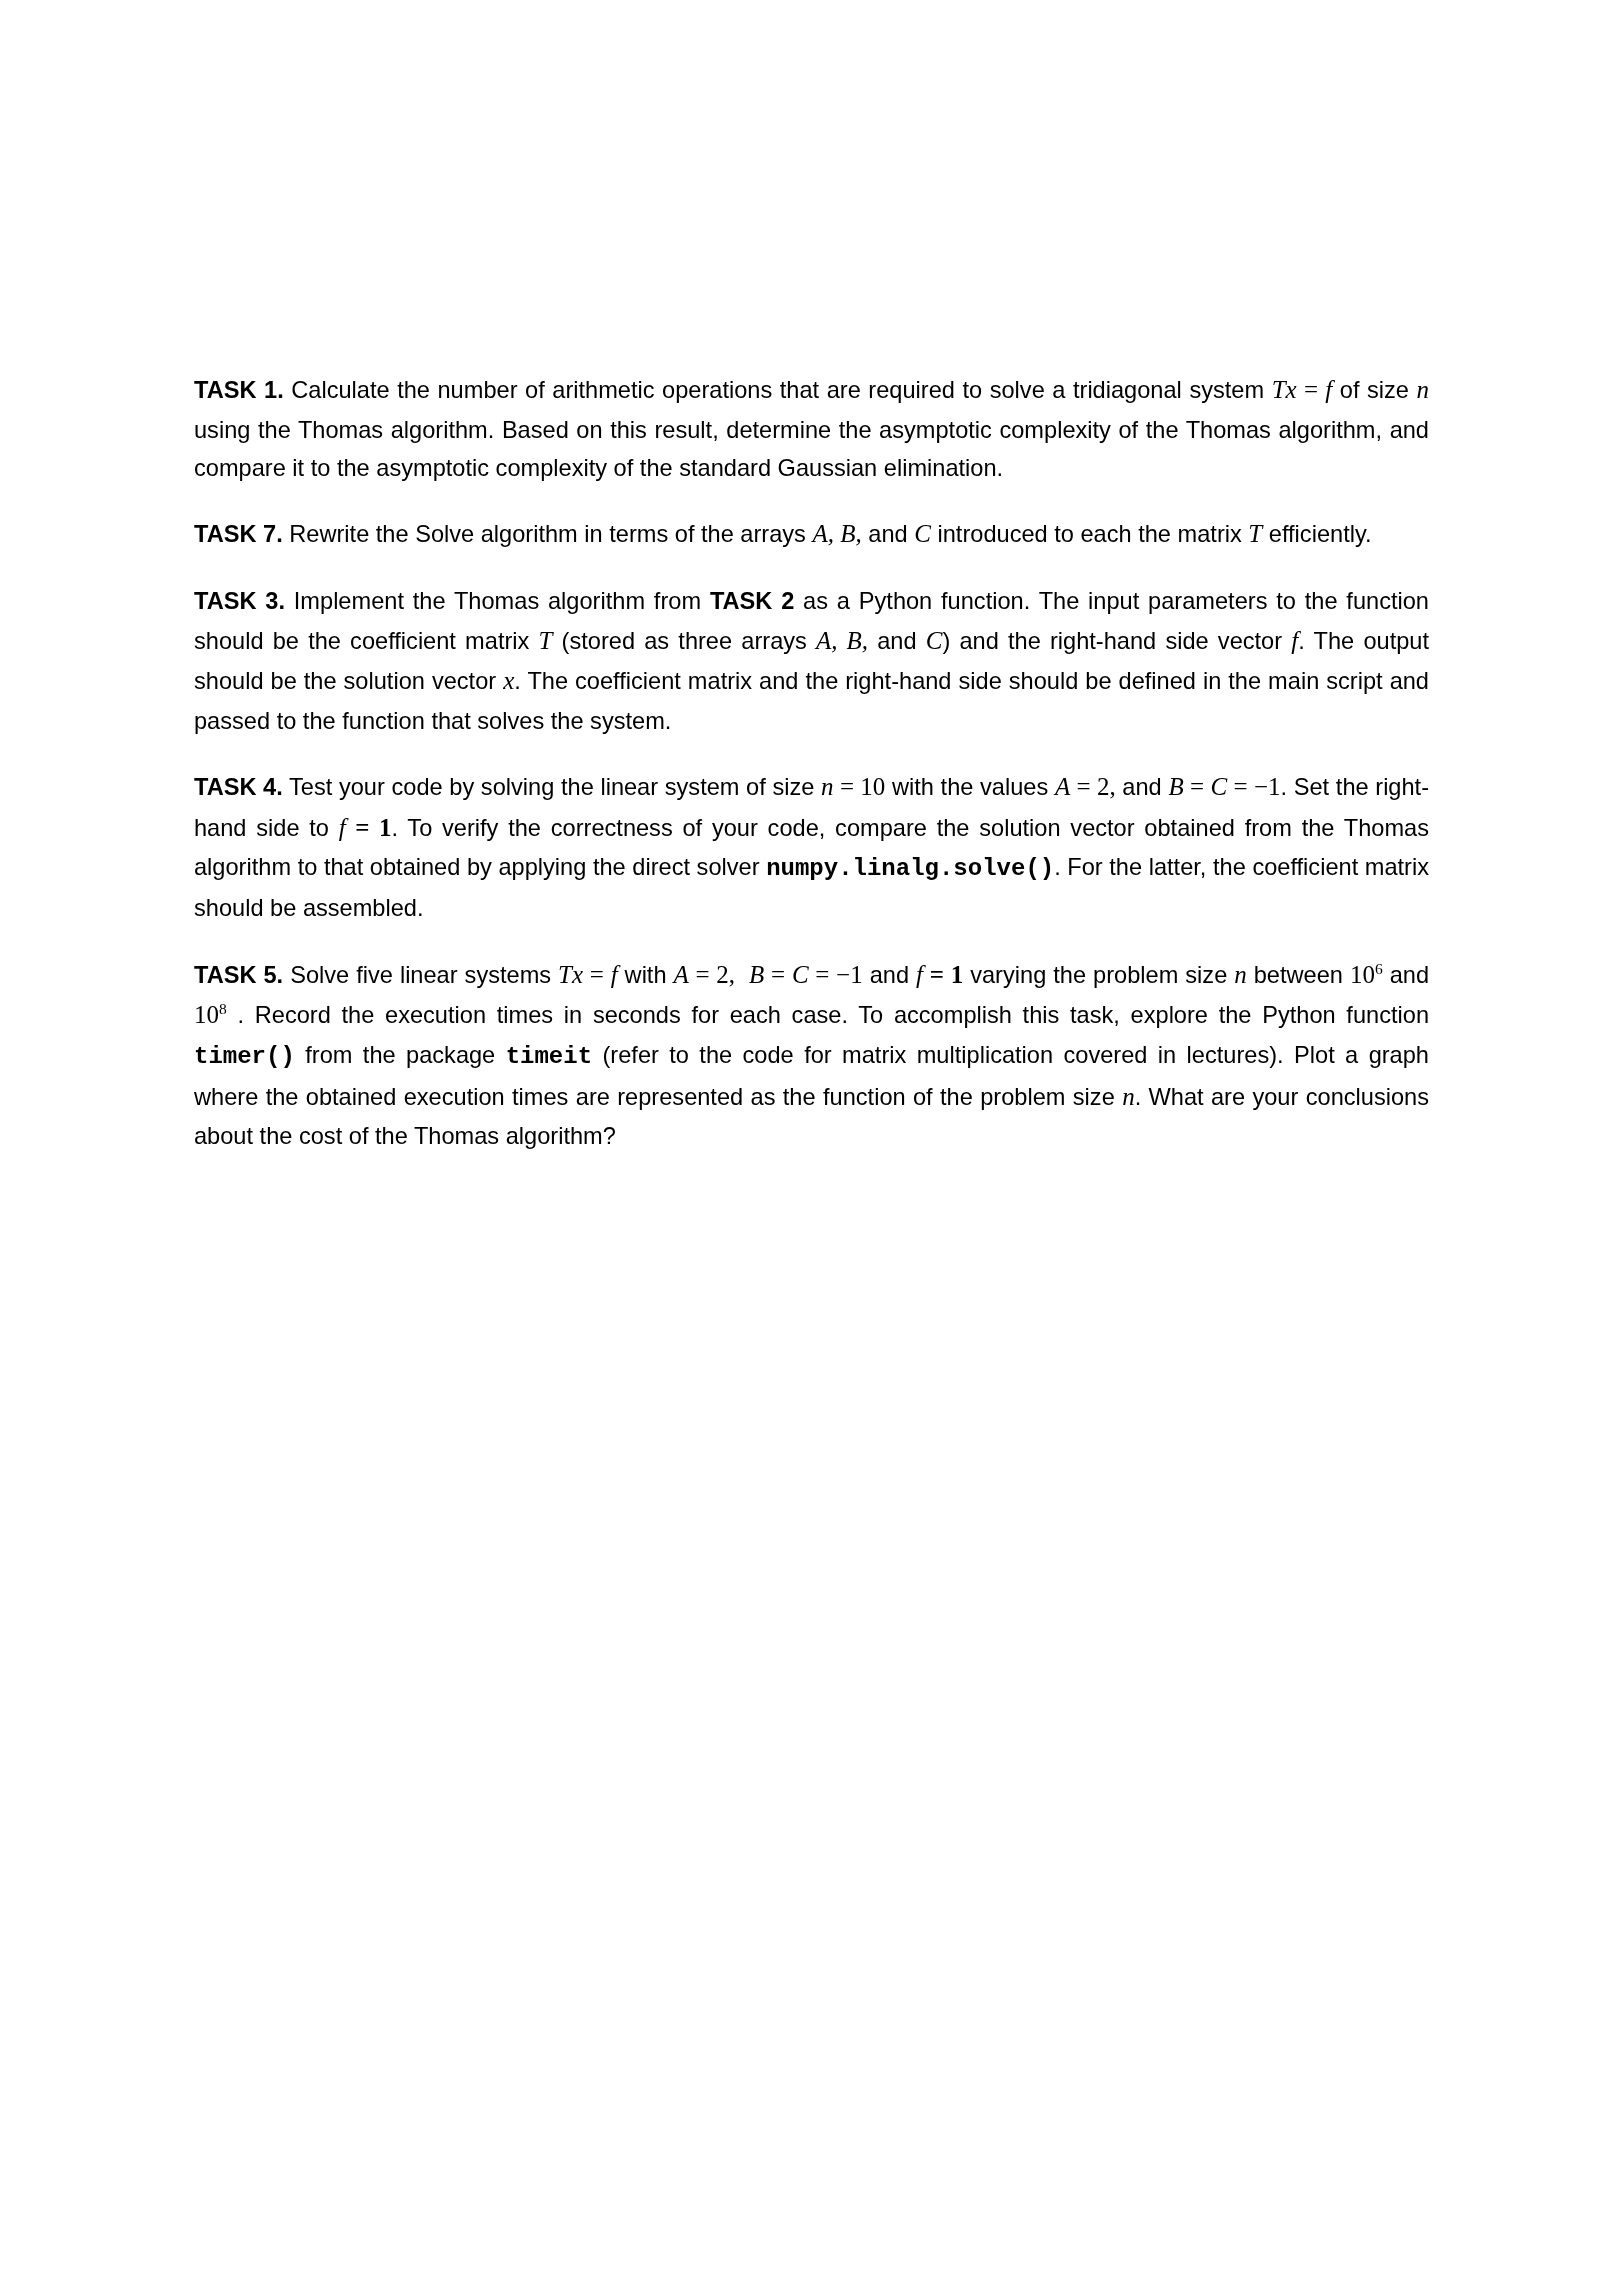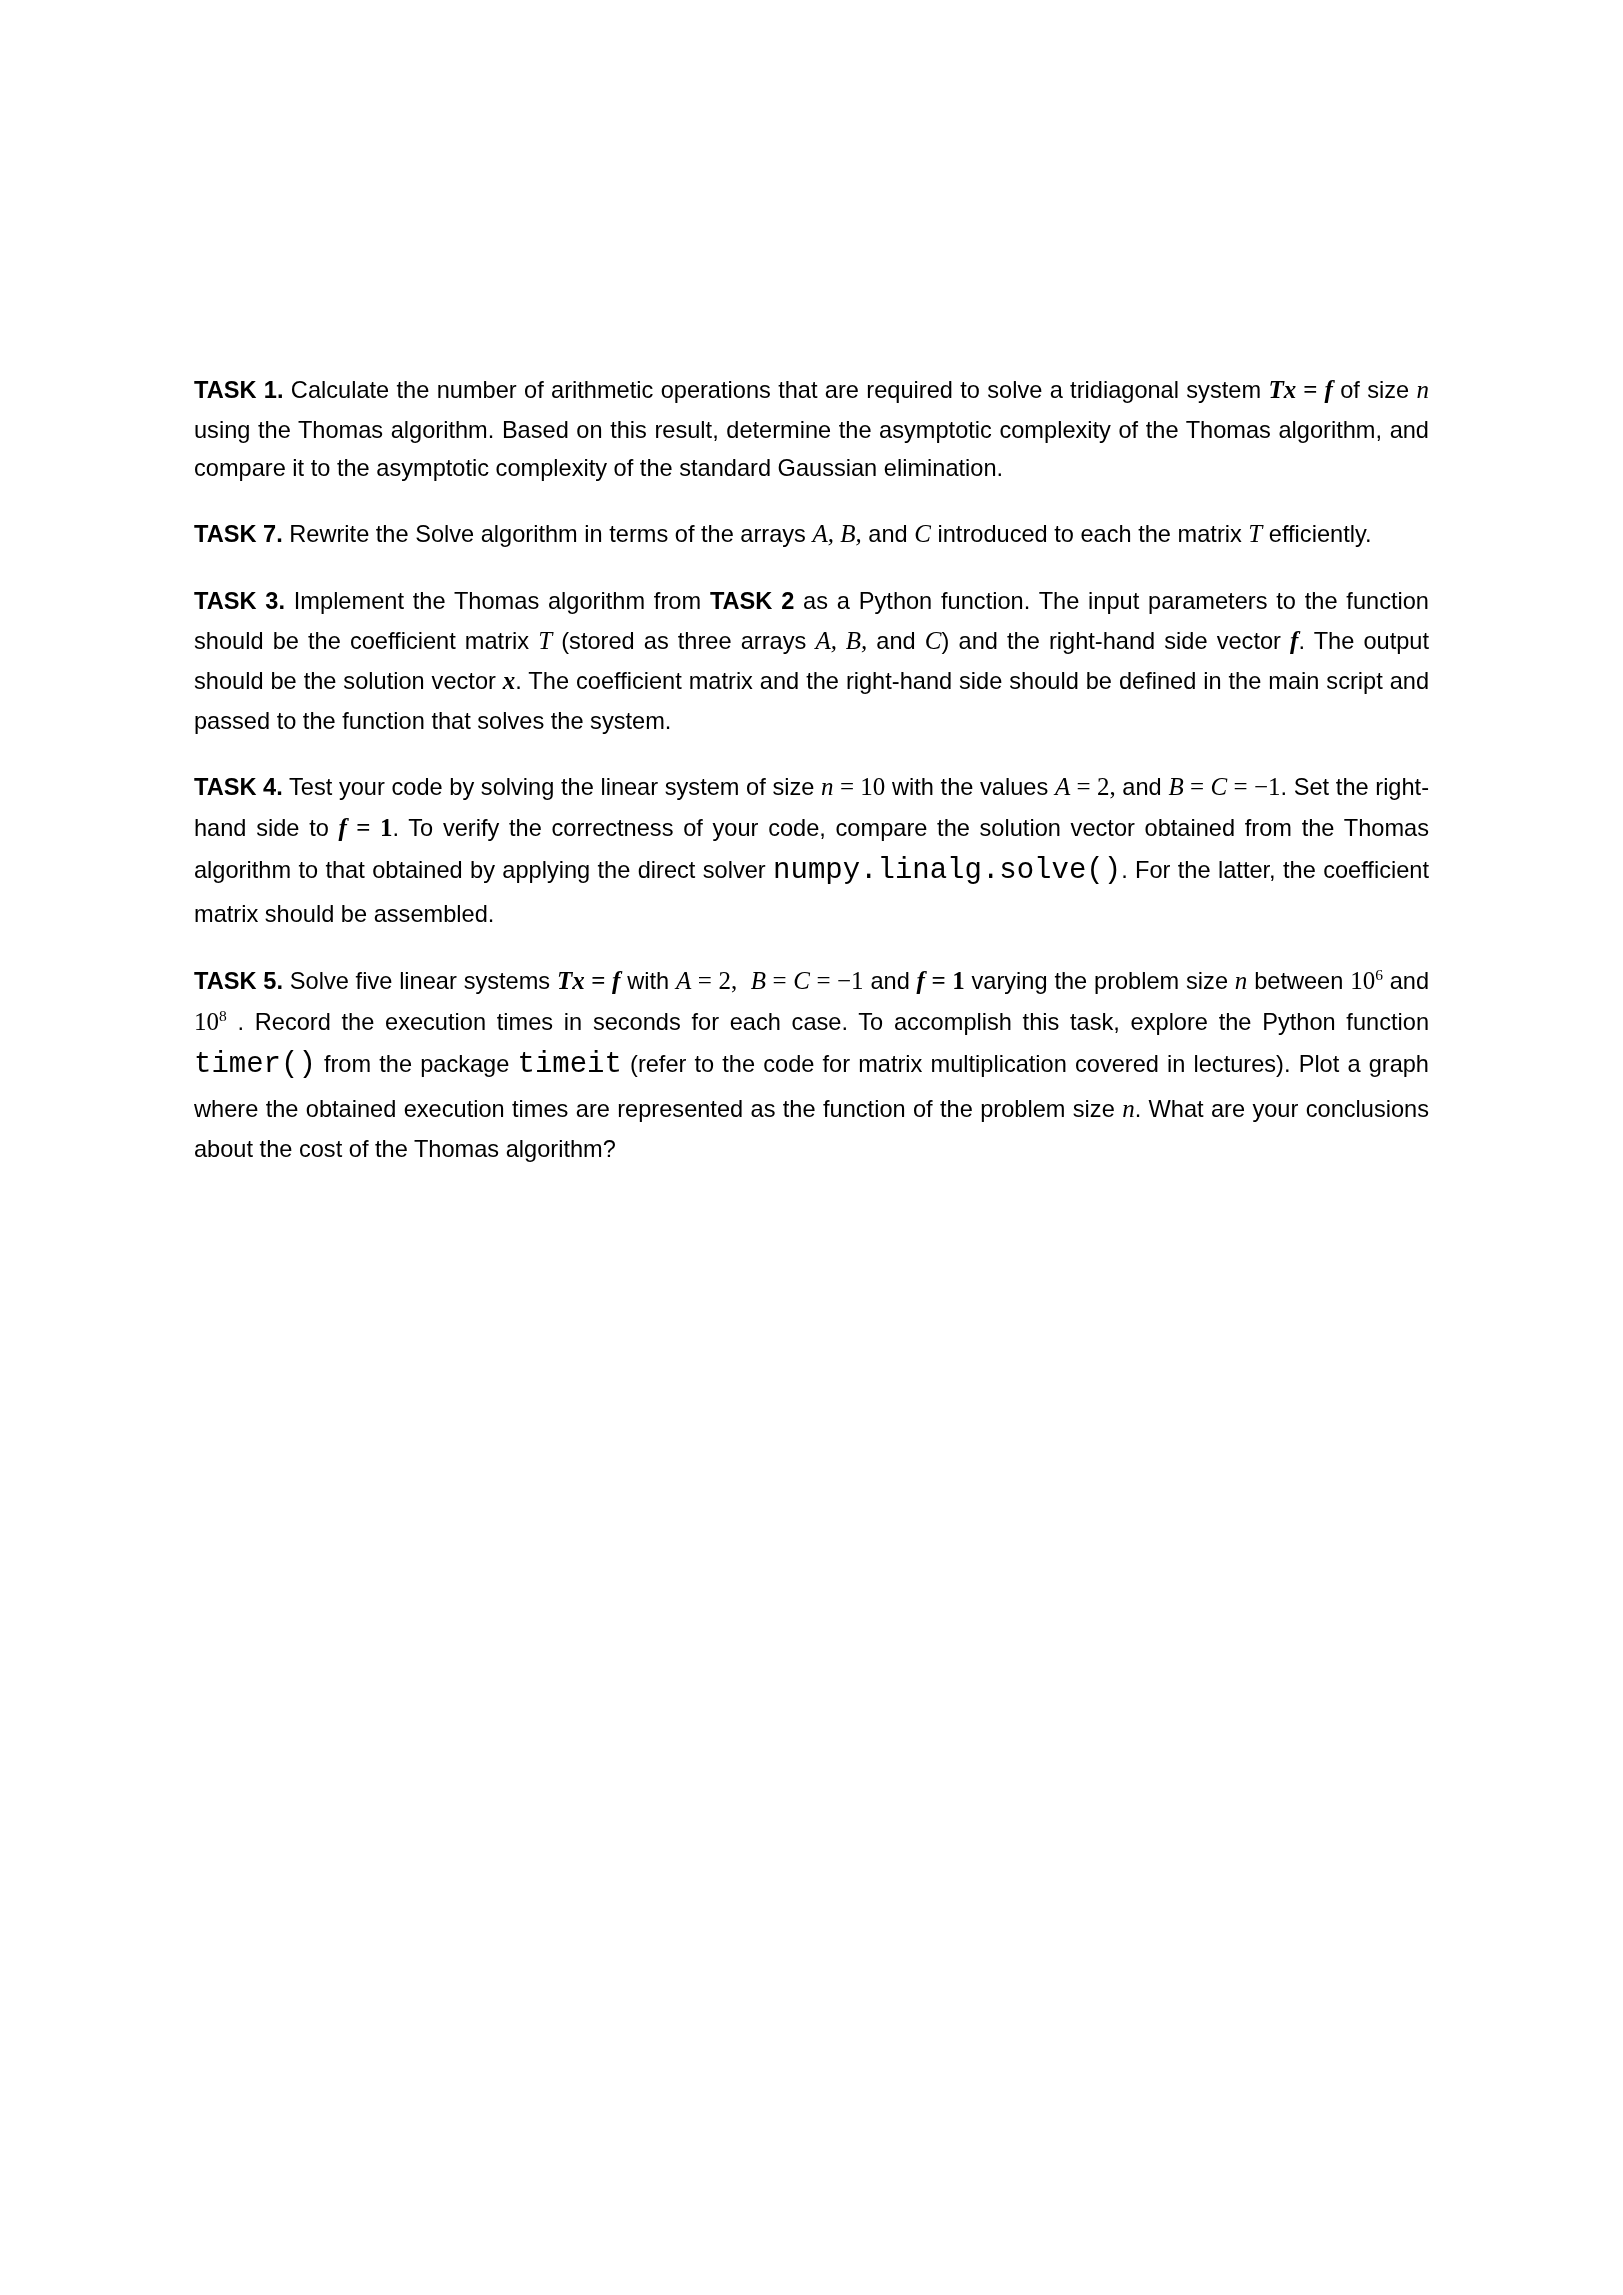--- a/index.html
+++ b/index.html
@@ -34,21 +34,21 @@
   p.task:last-child { margin-bottom: 12px; }
   .b { font-weight: bold; }
   .mi {
     font-family: "Liberation Serif", serif;
     font-style: italic;
     font-size: 25px;
   }
   .mib {
     font-family: "Liberation Serif", serif;
     font-style: italic;
-    font-weight: bold;
+    font-weight: normal;
     font-size: 25px;
   }
   .mn {
     font-family: "Liberation Serif", serif;
     font-style: normal;
     font-size: 25px;
   }
   .mnb {
     font-family: "Liberation Serif", serif;
     font-style: normal;
@@ -60,22 +60,23 @@
     font-style: normal;
     font-size: 25px;
   }
   sup {
     font-size: 0.62em;
     vertical-align: super;
     line-height: 0;
   }
   .code {
     font-family: "Liberation Mono", monospace;
-    font-size: 29px;
+    font-size: 24px;
     letter-spacing: 0px;
+    font-weight: bold;
   }
   .nowrap { white-space: nowrap; }
 </style>
 </head>
 <body>
 
 <div class="page">
   <div class="content">
 
     <p class="task">

